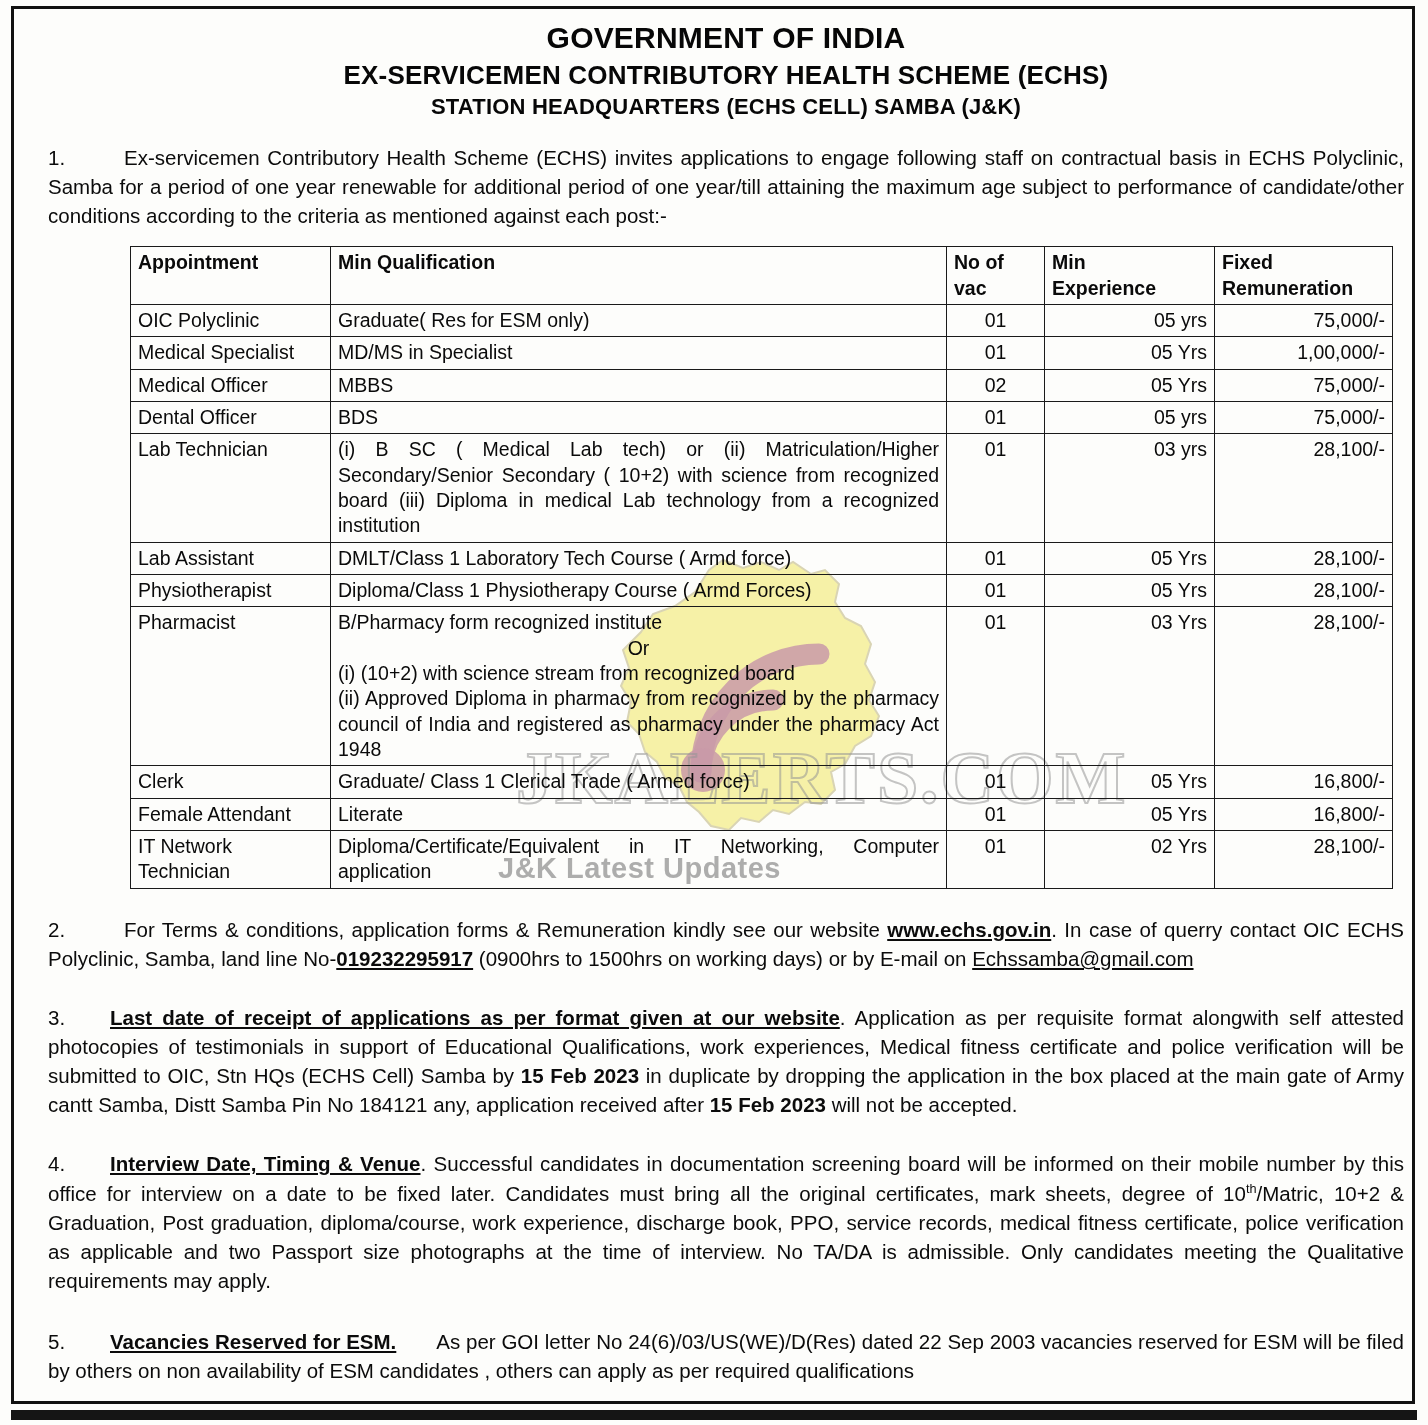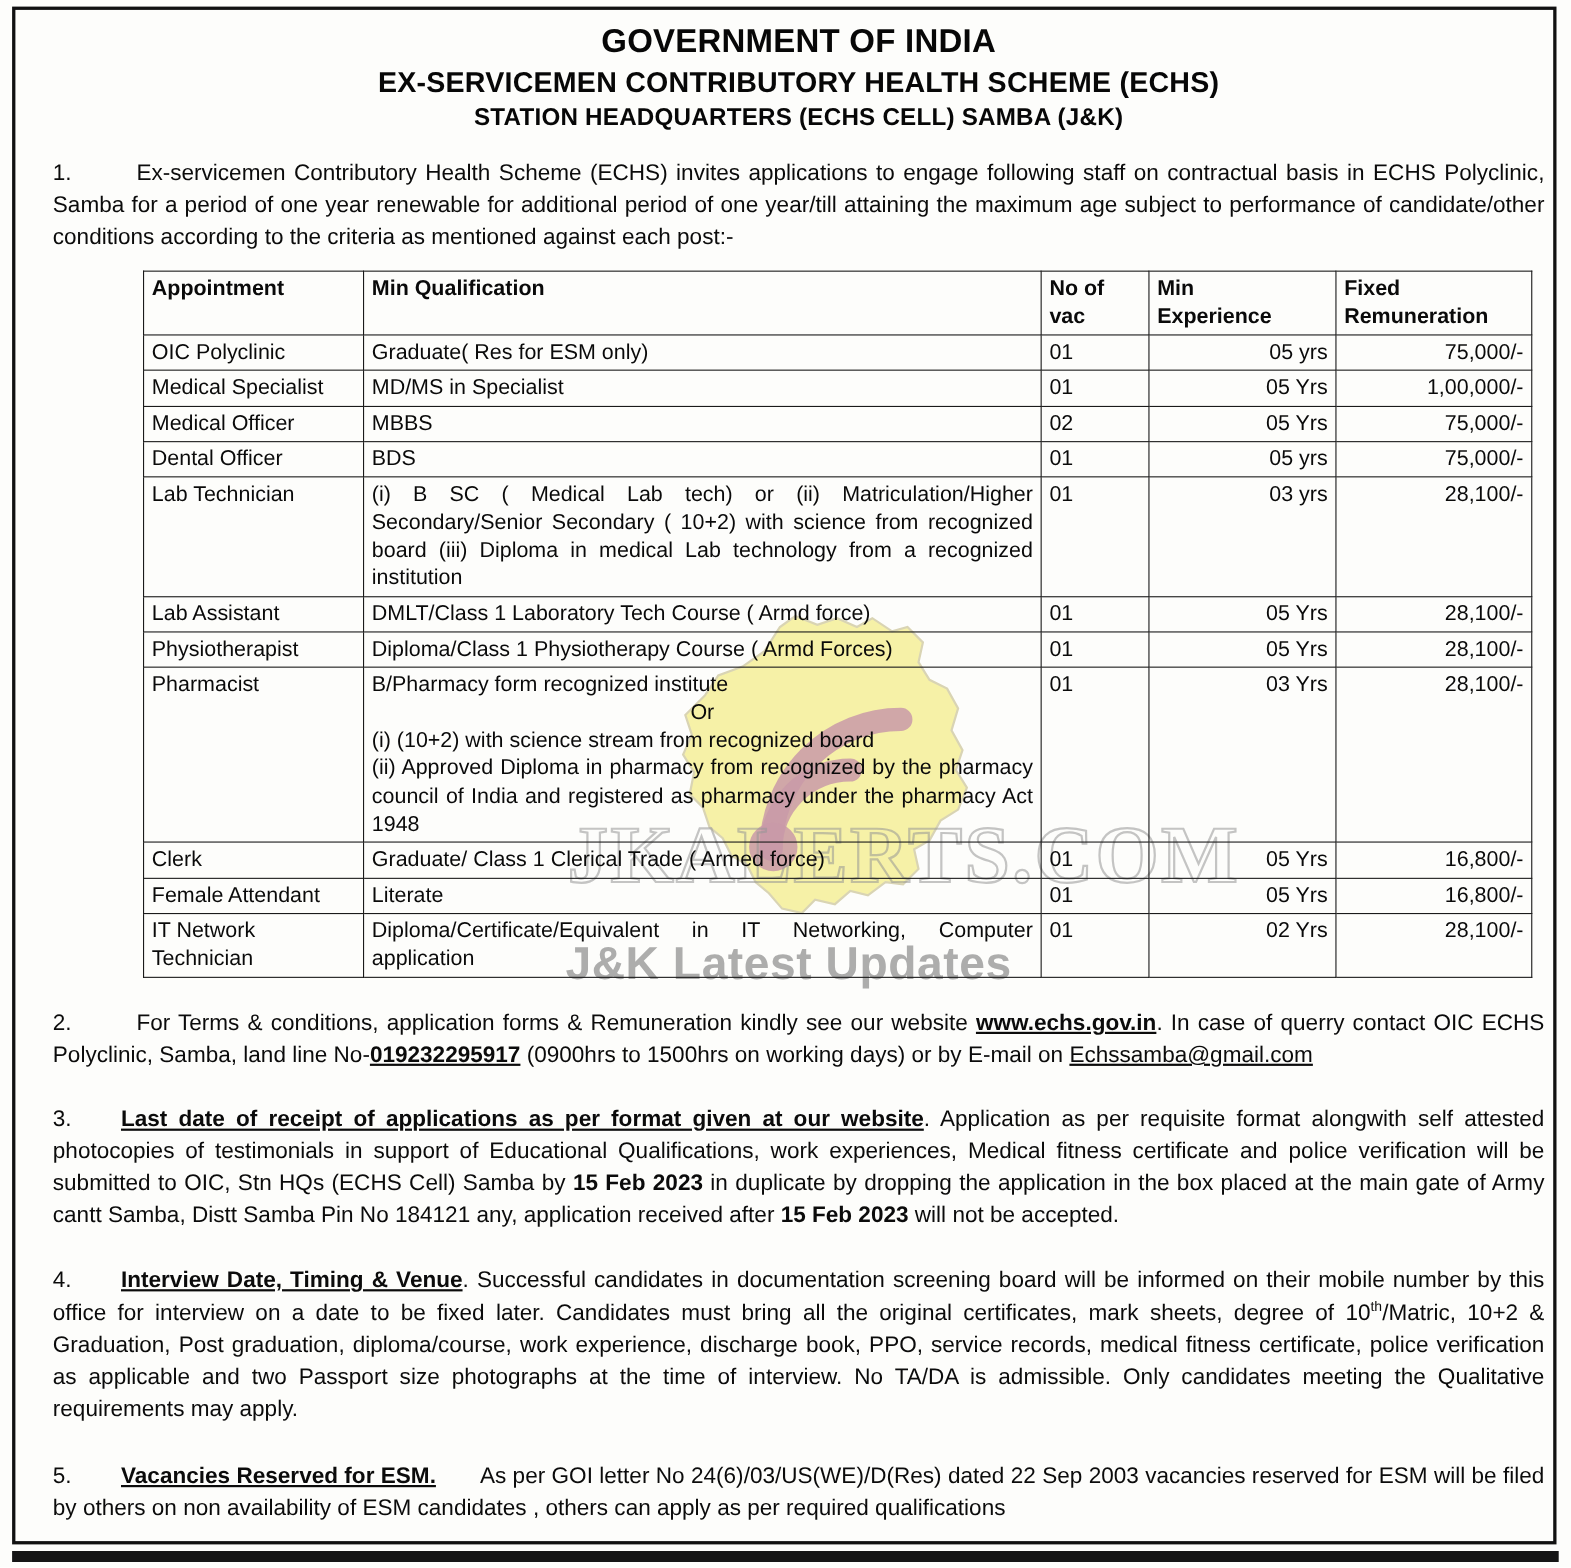--- a/index.html
+++ b/index.html
@@ -118,21 +118,21 @@
   }
   col.c-appt  { width: 200px; }
   col.c-qual  { width: 616px; }
   col.c-vac   { width: 98px; }
   col.c-exp   { width: 170px; }
   col.c-rem   { width: 178px; }
 
   td.appt { white-space: normal; }
   td.qual { text-align: justify; }
   td.qual.nojust { text-align: left; }
-  td.vac  { }
+  td.vac  { text-align: center; }
   td.exp  { text-align: right; padding-right: 34px; }
   td.rem  { text-align: right; padding-right: 12px; }
   th.vac-h, th.exp-h, th.rem-h { text-align: left; }
   .pad-med   { padding-bottom: 22px; }
   .center-or { text-align: center; }
 
   
   .wm-layer {
     position: absolute;
     left: 0; top: 0;
@@ -157,26 +157,25 @@
     color: transparent;
     -webkit-text-stroke: 2px rgba(150,150,150,0.55);
     text-shadow: 0 0 0 rgba(0,0,0,0);
     font-family: "Liberation Serif", serif;
     white-space: nowrap;
   }
   .wm-updates {
     position: absolute;
     left: 498px;
     top: 852px;
-    font-size: 42px;
+    font-size: 29px;
     font-weight: bold;
     color: rgba(150,150,150,0.78);
     white-space: nowrap;
     letter-spacing: 0.5px;
-    margin-left: 16px;
   }
 </style>
 </head>
 <body>
 
 <div id="page">
 
   <div class="page-border"></div>
   <div class="bottom-bar"></div>
 

